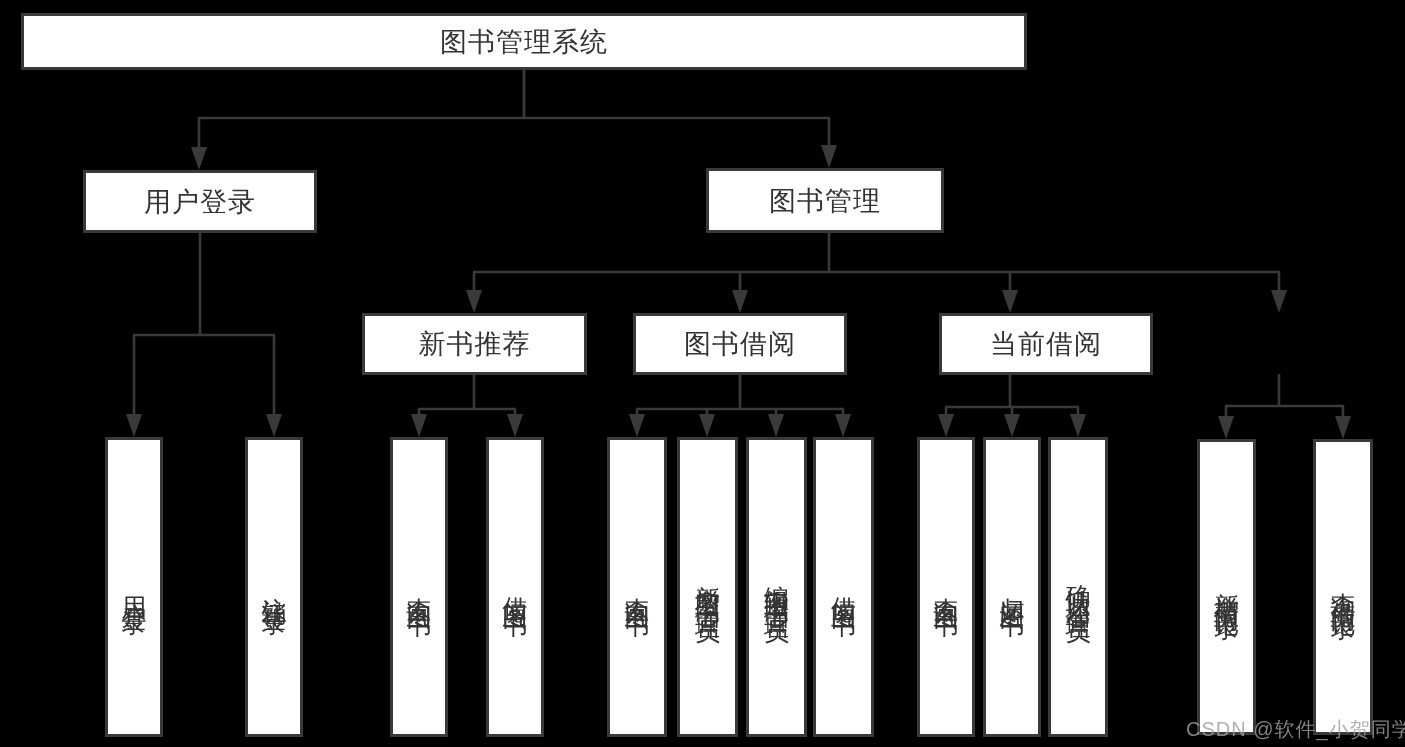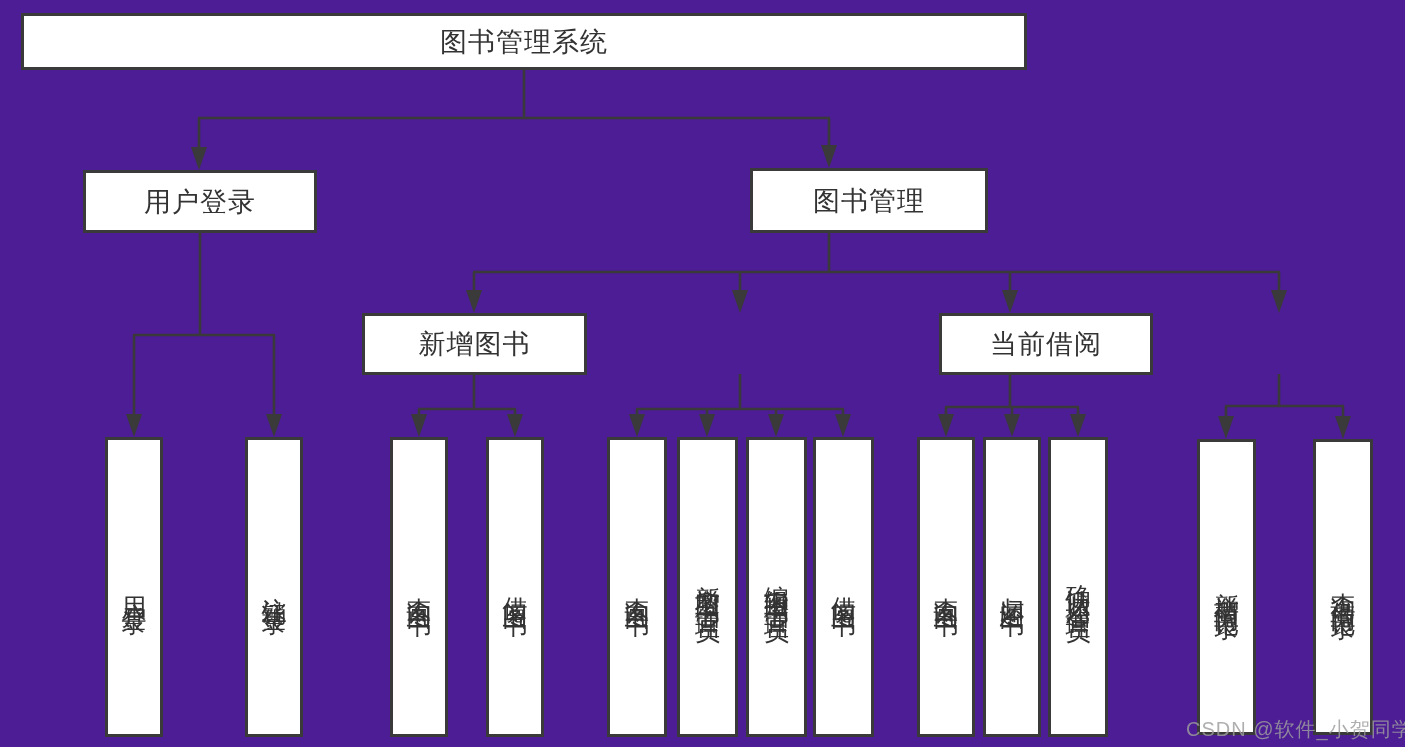--- a/index.html
+++ b/index.html
@@ -1,20 +1,20 @@
 <!DOCTYPE html>
 <html><head>
 <meta charset="utf-8">
 <style>
   html, body { margin: 0; padding: 0; background: #ffffff; }
   .canvas {
     position: relative;
     width: 1405px;
     height: 747px;
-    background: #4c1d95;
+    background: #000000;
     font-family: "Liberation Sans", "DejaVu Sans", sans-serif;
     overflow: hidden;
   }
   .connector-layer {
     position: absolute;
     left: 0; top: 0;
     width: 1405px; height: 747px;
     z-index: 1;
   }
   .node {
@@ -99,23 +99,24 @@
       <polygon points="1012,437 1004,414 1020,414"></polygon>
       <polygon points="1078,437 1070,414 1086,414"></polygon>
       <polygon points="1226,439 1218,416 1234,416"></polygon>
       <polygon points="1343,439 1335,416 1351,416"></polygon>
     </g>
   </svg>
 
   <div class="node" style="left:21px; top:13px; width:1006px; height:57px;">图书管理系统</div>
 
   <div class="node" style="left:83px; top:170px; width:234px; height:63px;">用户登录</div>
-  <div class="node" style="left:750px; top:168px; width:238px; height:65px;text-align:right;">图书管理</div>
+  <div class="node" style="left:706px; top:168px; width:238px; height:65px;text-align:right;">图书管理</div>
 
-  <div class="node" style="left:362px; top:313px; width:225px; height:62px;">新增图书</div>
+  <div class="node" style="left:362px; top:313px; width:225px; height:62px;">新书推荐</div>
+  <div class="node" style="left:633px; top:313px; width:214px; height:62px;">图书借阅</div>
   <div class="node" style="left:903px; top:313px; width:214px; height:62px;margin-left:36px;">当前借阅</div>
 
   <div class="leaf" style="left:105px; top:437px; width:58px; height:300px;">用户登录</div>
   <div class="leaf" style="left:245px; top:437px; width:58px; height:300px;">注销登录</div>
 
   <div class="leaf" style="left:390px; top:437px; width:58px; height:300px;">查询图书</div>
   <div class="leaf" style="left:486px; top:437px; width:58px; height:300px;">借阅图书</div>
 
   <div class="leaf" style="left:607px; top:437px; width:60px; height:300px;">查询图书</div>
   <div class="leaf" style="left:677px; top:437px; width:61px; height:300px;">新增图书（管理员）</div>

